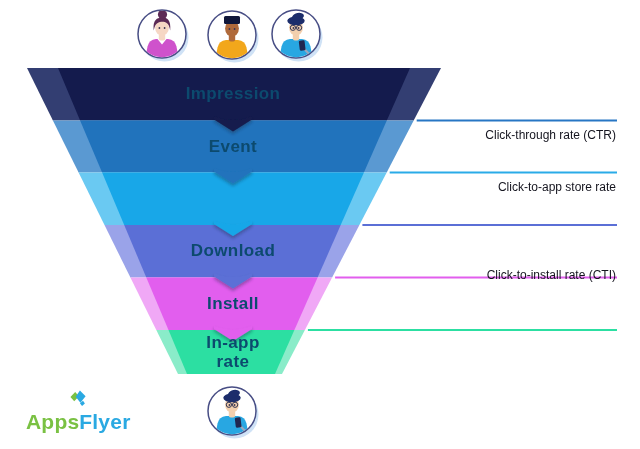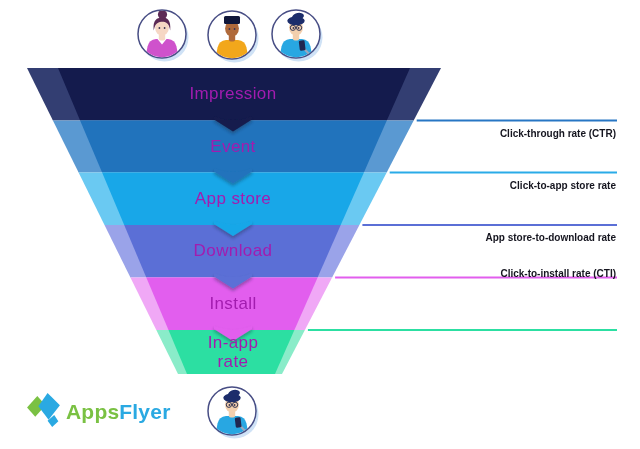--- a/index.html
+++ b/index.html
@@ -1,25 +1,25 @@
 <!DOCTYPE html>
 <html><head>
 <meta charset="utf-8">
 <style>
   html,body{margin:0;padding:0;background:#fff;}
   .canvas{position:relative;width:640px;height:449px;background:#ffffff;overflow:hidden;
           font-family:"Liberation Sans",sans-serif;}
   svg.scene{position:absolute;left:0;top:0;}
-  .stage-label{position:absolute;transform:translate(-50%,-50%);color:#a21caf;
-               font-size:17px;font-weight:400;letter-spacing:.4px;text-align:center;
+  .stage-label{position:absolute;transform:translate(-50%,-50%);color:#0c4a6e;
+               font-size:17px;font-weight:700;letter-spacing:.4px;text-align:center;
                white-space:nowrap;}
   .stage-label.wrap{white-space:normal;width:84px;line-height:19px;}
-  .rate-label{position:absolute;right:24px;color:#15151f;font-size:10px;font-weight:700;
+  .rate-label{position:absolute;right:24px;color:#15151f;font-size:12px;font-weight:400;
               white-space:nowrap;}
-  .logo{position:absolute;left:26px;top:390px;height:42px;display:flex;align-items:center;gap:3px;}
+  .logo{position:absolute;left:26px;top:390px;height:42px;display:flex;align-items:center;gap:3px;flex-direction:column;}
   .logo-text{font-size:21px;font-weight:700;letter-spacing:.2px;line-height:1;}
 </style>
 </head>
 <body>
 
 <div class="canvas">
 
   <svg class="scene" id="scene" width="640" height="449" viewBox="0 0 640 449">
     <defs>
       <filter id="chevShadow" x="-60%" y="-60%" width="220%" height="260%">
@@ -148,28 +148,26 @@
             <line x1="231.4" y1="404.4" x2="232.6" y2="404.4" stroke="#2e3353" stroke-width="1"></line>
             <line x1="238.5" y1="424" x2="246" y2="432" stroke="#9aa7bd" stroke-width="2.2"></line>
             <rect x="235.2" y="417.5" width="5.8" height="10" rx="1.2" fill="#202750" transform="rotate(-7 238 422)"></rect>
           </g>
         </g>
       </g>
   </svg>
 
   <div class="stage-label" style="left:233px;top:94px">Impression</div>
   <div class="stage-label" style="left:233px;top:146.5px">Event</div>
-  <div class="stage-label" style="left:233px;top:198.5px">App store</div>
   <div class="stage-label" style="left:233px;top:251px">Download</div>
   <div class="stage-label" style="left:233px;top:303.5px">Install</div>
   <div class="stage-label wrap" style="left:233px;top:352px">In-app rate</div>
 
   <div class="rate-label" style="top:127.5px">Click-through rate (CTR)</div>
   <div class="rate-label" style="top:179.5px">Click-to-app store rate</div>
-  <div class="rate-label" style="top:232px">App store-to-download rate</div>
   <div class="rate-label" style="top:268px">Click-to-install rate (CTI)</div>
 
   <div class="logo">
     <svg id="logo-mark" width="37" height="39" viewBox="0 0 36 38">
         <polygon points="1,15 11,4 19,13 9,24" fill="#7ac143"></polygon>
         <polygon points="21,1 33,13 22,27 12,14" fill="#2aa9e2"></polygon>
         <polygon points="21,28 27.5,22.5 31.5,28.5 25.5,34" fill="#2aa9e2"></polygon>
       </svg>
     <div class="logo-text">
       <span id="logo-apps" style="color: rgb(122, 193, 67);">Apps</span><span id="logo-flyer" style="color: rgb(42, 169, 226);">Flyer</span>

